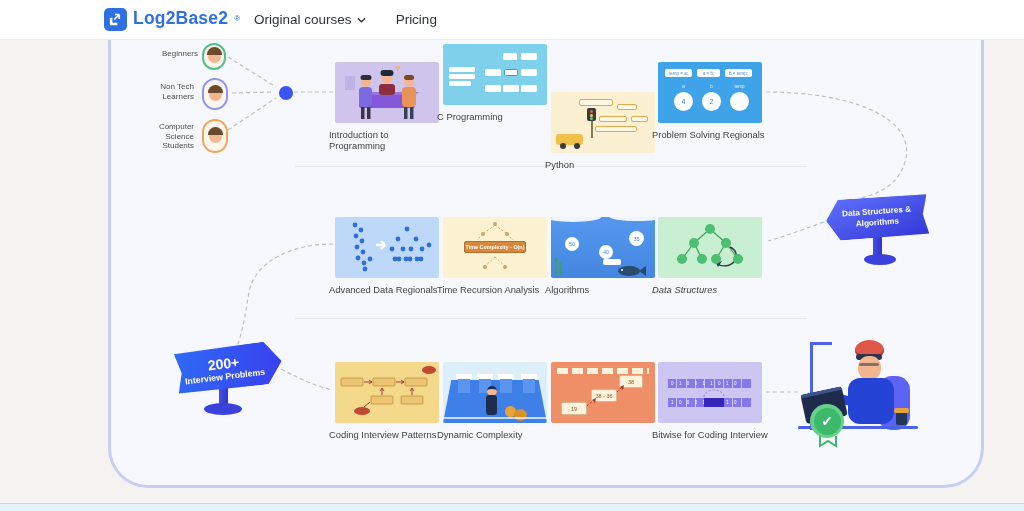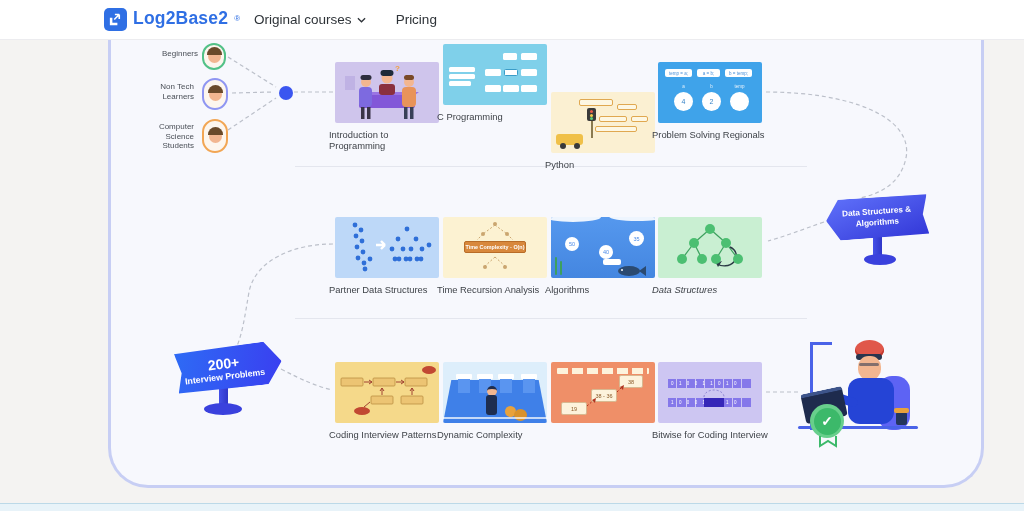--- a/index.html
+++ b/index.html
@@ -266,21 +266,21 @@
         <circle cx="60" cy="42" r="2.4"></circle>
           <circle cx="64" cy="42" r="2.4"></circle>
           <circle cx="71" cy="42" r="2.4"></circle>
         <circle cx="75" cy="42" r="2.4"></circle>
           <circle cx="82" cy="42" r="2.4"></circle>
           <circle cx="86" cy="42" r="2.4"></circle>
       </g>
       <path d="M41 28 H50 M50 28 L46 24 M50 28 L46 32" stroke="#fff" stroke-width="2.4" fill="none"></path>
     </svg>
   </div>
-  <div class="cap">Partner Data Structures</div>
+  <div class="cap">Advanced Data Regionals</div>
 </div>
 
 <div class="card" style="left:443px; top:217px;">
   <div class="thumb t-tca">
     <svg width="104" height="61">
       <g stroke="#caa670" stroke-width="1" stroke-dasharray="2 2" fill="none">
         <path d="M52 8 L40 17"></path>
           <path d="M52 8 L64 17"></path>
           <path d="M40 17 L34 23"></path>
           <path d="M64 17 L70 23"></path>

